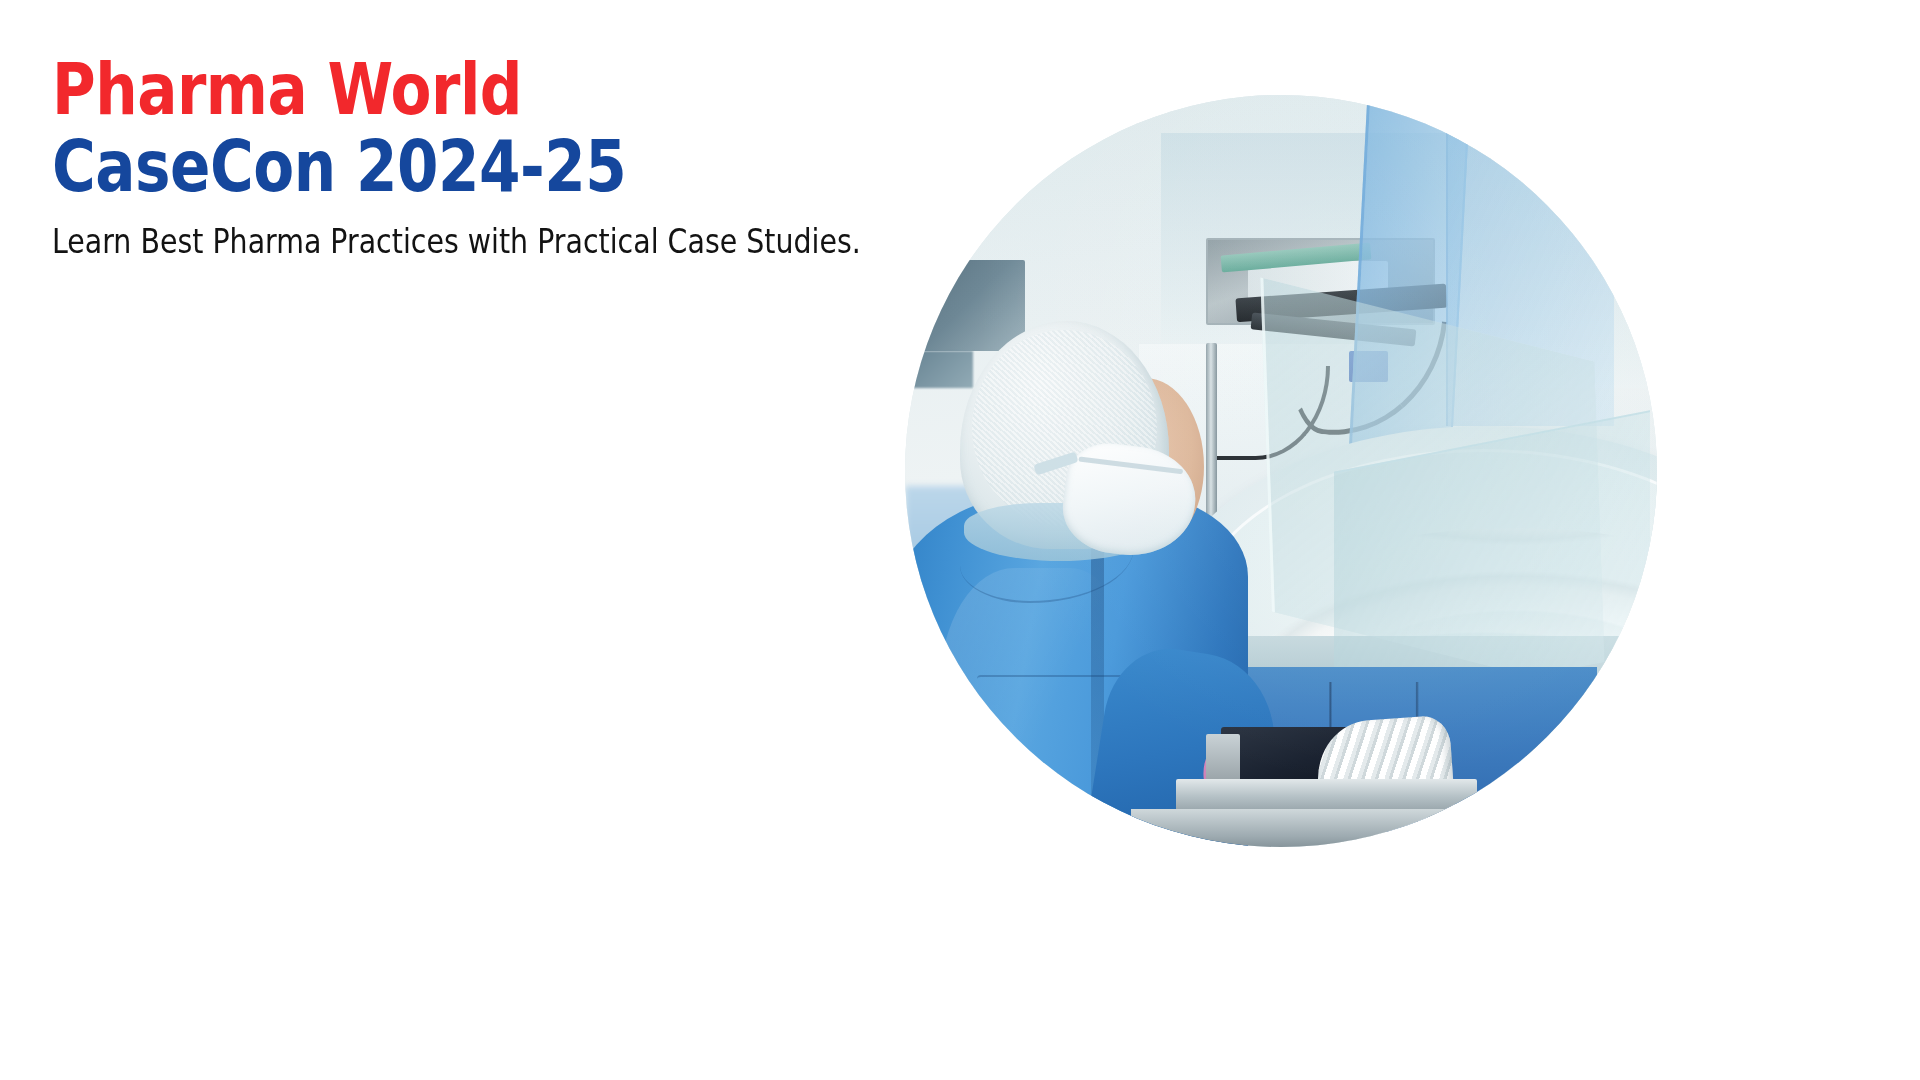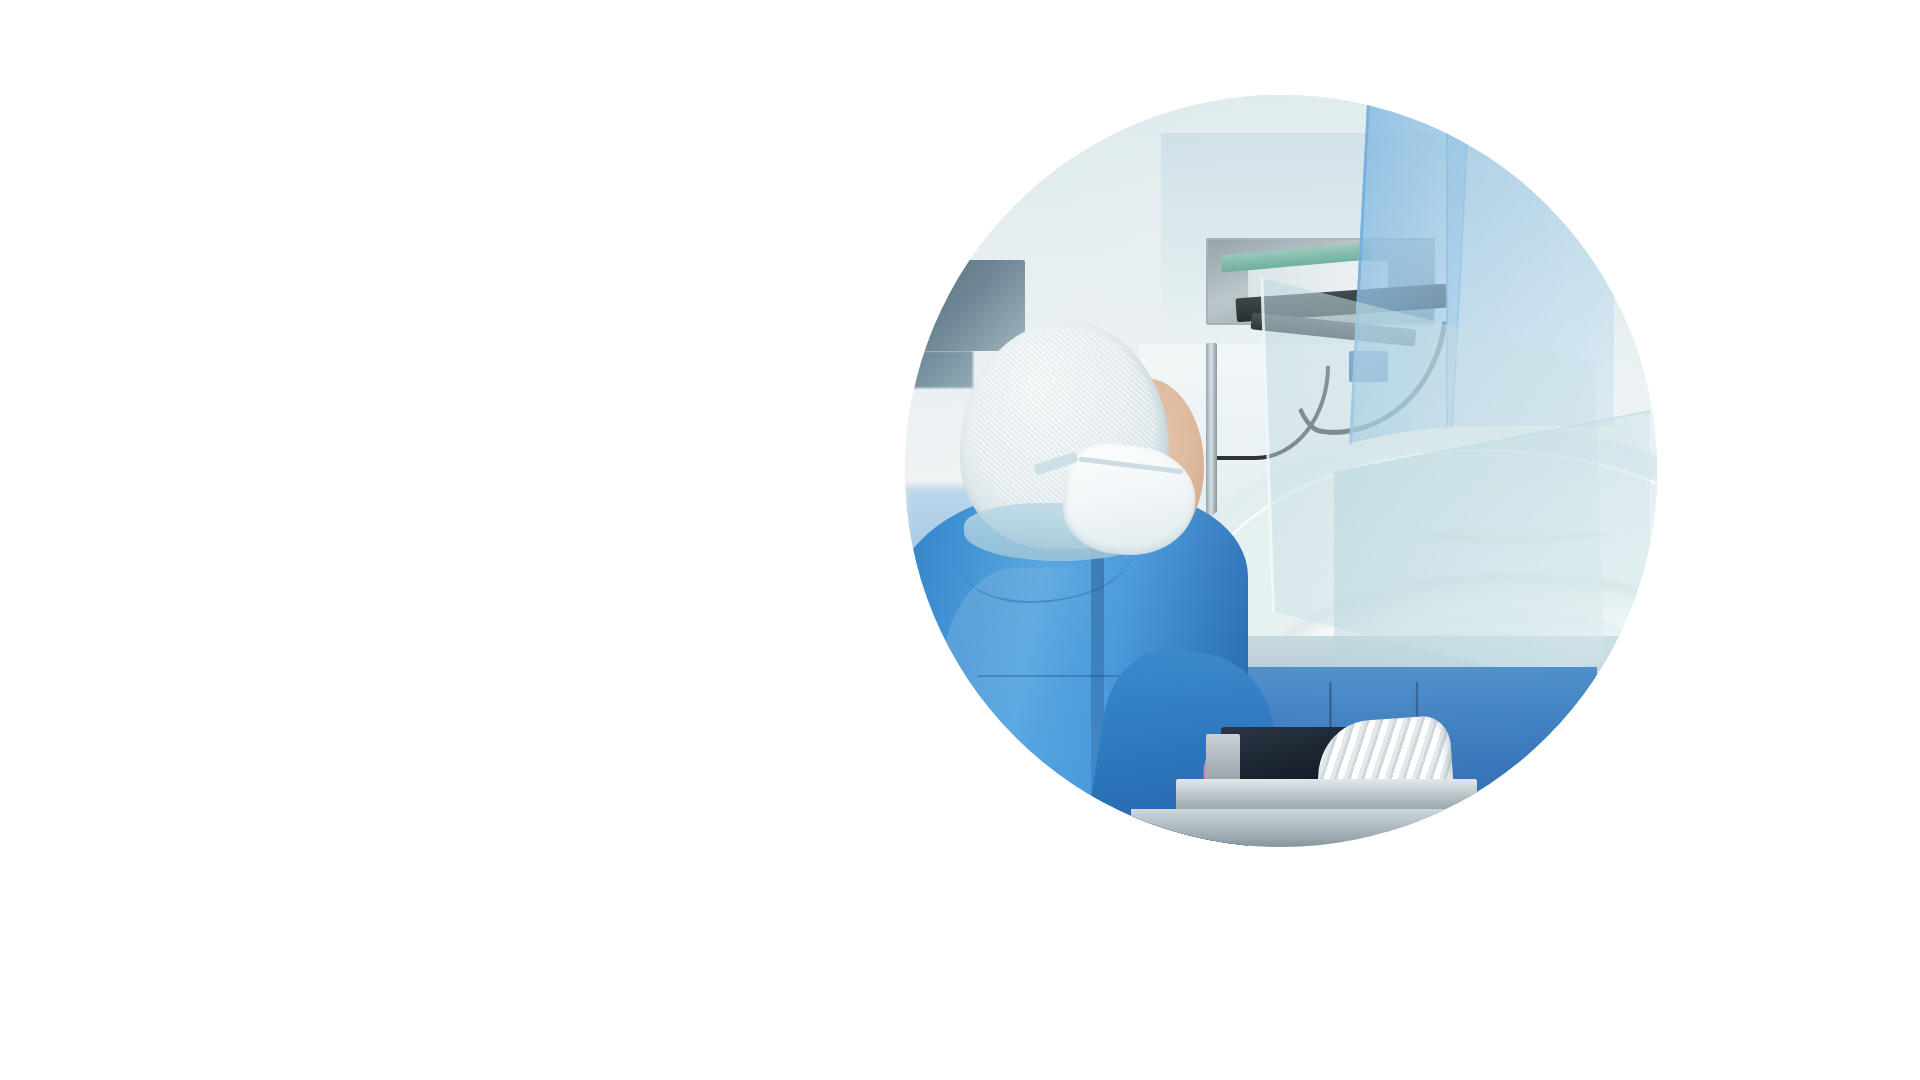--- a/index.html
+++ b/index.html
@@ -644,20 +644,27 @@
       radial-gradient(ellipse at 62% 36%, rgba(255,255,255,0.10) 0%, rgba(255,255,255,0) 62%),
       linear-gradient(200deg, rgba(205,228,236,0.14), rgba(255,255,255,0) 48%);
     pointer-events: none;
   }
 </style>
 </head>
 <body>
 
 <div class="slide">
 
+  <div class="text-block">
+    <h1 class="headline">
+      <span class="headline-line1">Pharma World</span>
+      <span class="headline-line2">CaseCon 2024-25</span>
+    </h1>
+    <p class="subtitle">Learn Best Pharma Practices with Practical Case Studies.</p>
+  </div>
 
   <div class="photo-circle">
     <div class="photo-scene">
 
       <div class="bg-wall"></div>
       <div class="window-panel"></div>
       <div class="window-panel2"></div>
 
       <div class="machine-top"></div>
       <div class="white-panel-big"></div>

